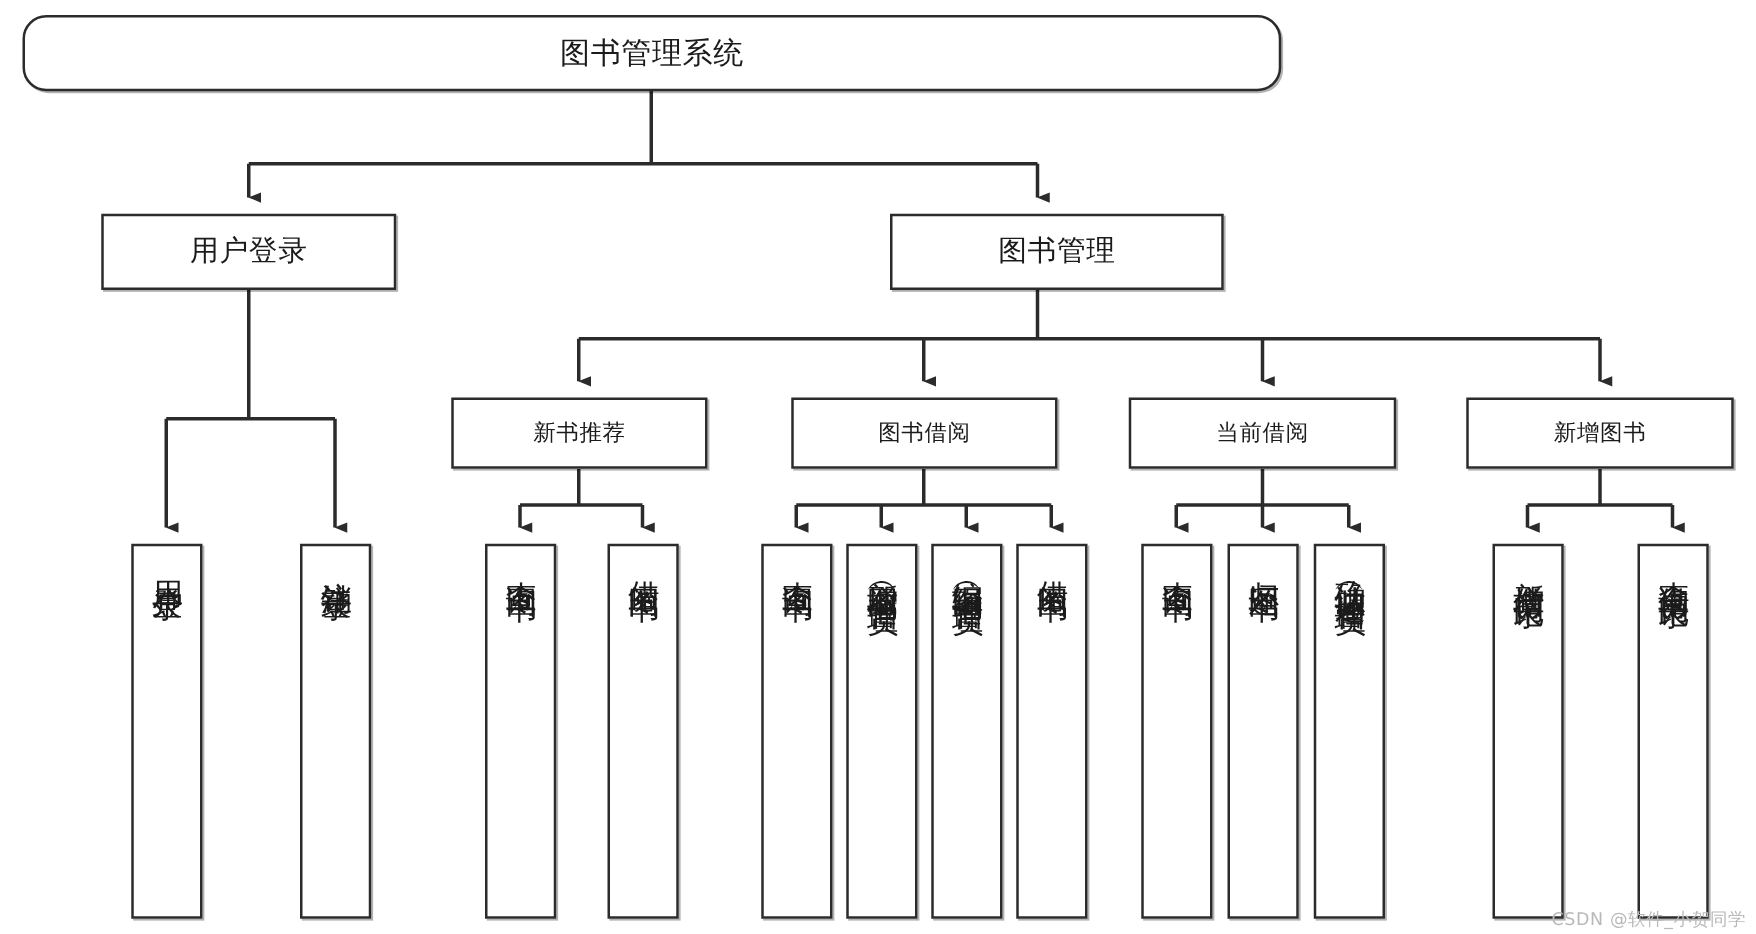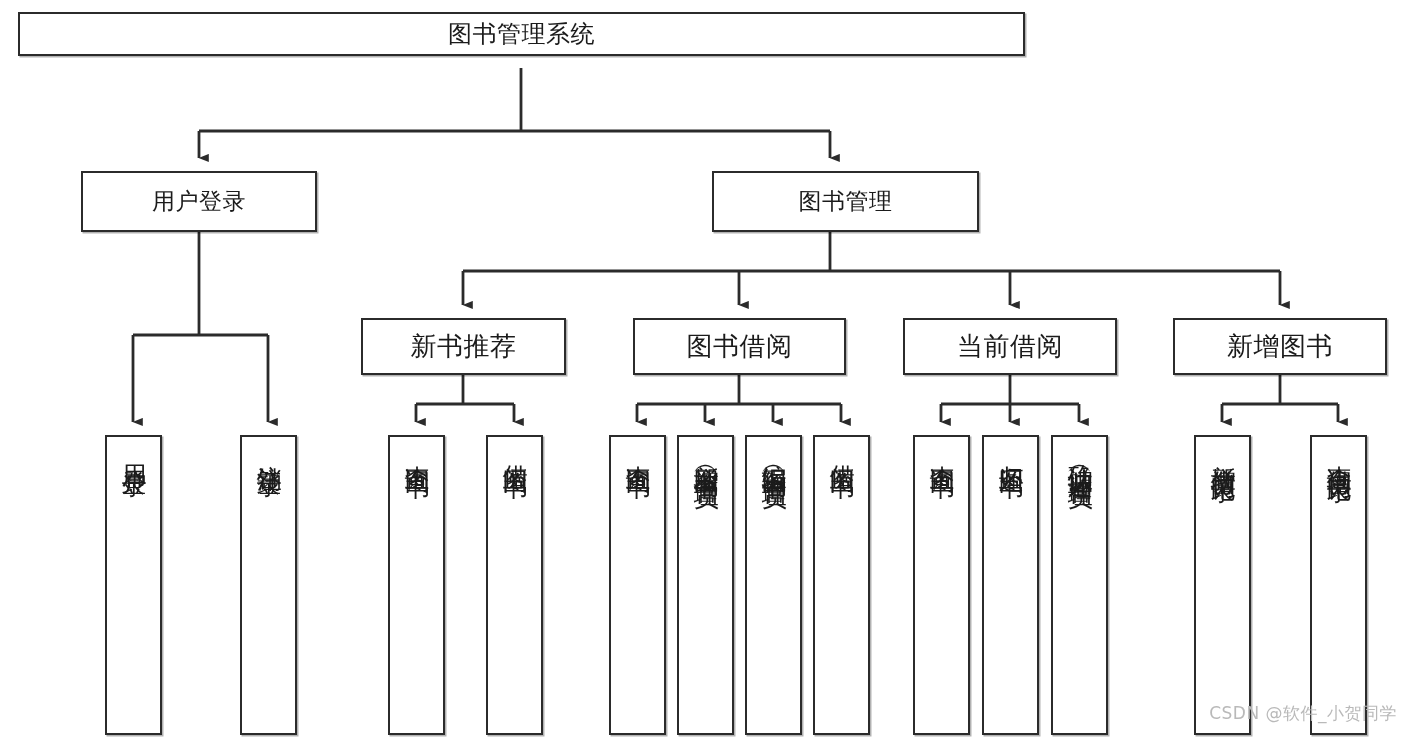--- a/index.html
+++ b/index.html
@@ -39,40 +39,40 @@
   }
   .node-label {
     text-align: center;
     line-height: 1.18;
     letter-spacing: 0.5px;
     color: #1b1b1b;
     white-space: nowrap;
   }
   .node.root .node-label { font-size: 24px; }
   .node.level2 .node-label { font-size: 23px; }
-  .node.level3 .node-label { font-size: 26px; }
+  .node.level3 .node-label { font-size: 18px; }
   .node.leaf {
     align-items: flex-start;
     padding-top: 8px;
   }
   .node.leaf .node-label {
     font-size: 25px;
     writing-mode: vertical-rl;
     text-orientation: upright;
     line-height: 1.05;
     letter-spacing: 3px;
     white-space: normal;
     max-height: 285px;
   }
   .node.leaf.tall .node-label { max-height: 292px; }
   #watermark {
     position: absolute;
     right: 8px;
-    bottom: 22px;
-    font-size: 17px;
+    bottom: 2px;
+    font-size: 14px;
     color: #b9b9b9;
     letter-spacing: 0.5px;
     white-space: nowrap;
     user-select: none;
   }
 </style>
 </head>
 <body>
 
 <div id="diagram-canvas">
@@ -121,21 +121,21 @@
       <path d="M1010,404 L1010,422" marker-end="url(#arrowhead)"></path>
       <path d="M1079,404 L1079,422" marker-end="url(#arrowhead)"></path>
 
       <path d="M1280,375 L1280,404"></path>
       <path d="M1222,404 L1338,404"></path>
       <path d="M1222,404 L1222,422" marker-end="url(#arrowhead)"></path>
       <path d="M1338,404 L1338,422" marker-end="url(#arrowhead)"></path>
     </g>
   </svg>
 
-  <div class="node root" style="left:18px; top:12px; width:1007px; height:44px;">
+  <div class="node root" style="left:18px; top:12px; width:1007px; height:61px;border-radius:19px;">
     <span class="node-label">图书管理系统</span>
   </div>
 
   <div class="node level2" style="left:81px; top:171px; width:236px; height:61px;">
     <span class="node-label">用户登录</span>
   </div>
   <div class="node level2" style="left:712px; top:171px; width:267px; height:61px;">
     <span class="node-label">图书管理</span>
   </div>
 

